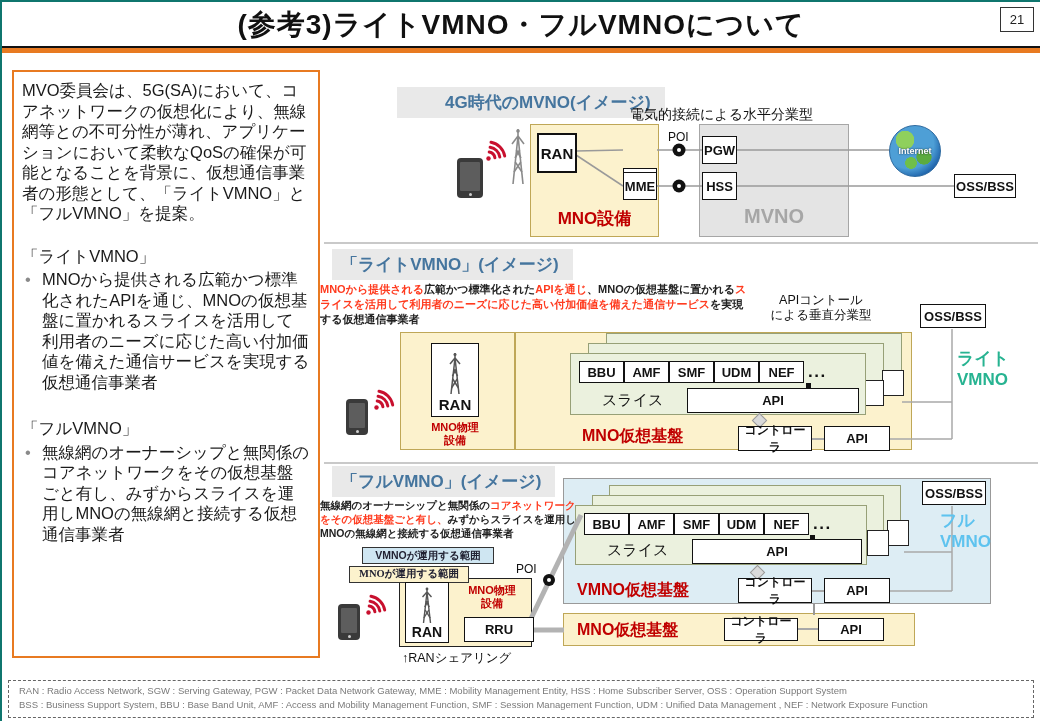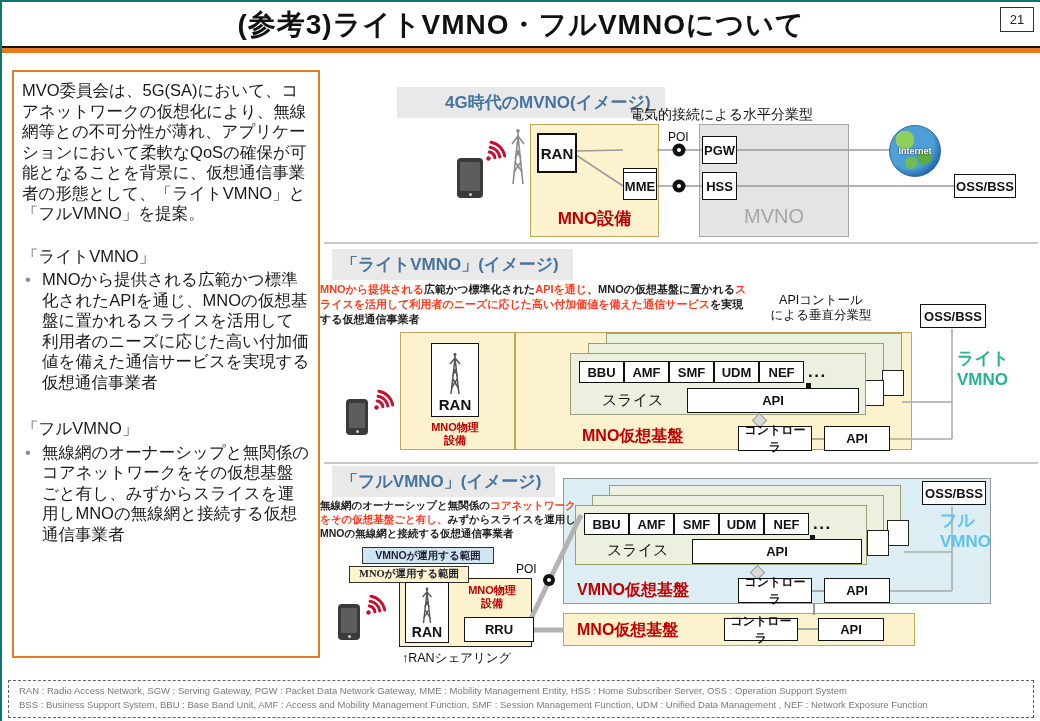--- a/index.html
+++ b/index.html
@@ -142,21 +142,21 @@
   <div class="wbox" style="left:535px;top:131px;width:40px;height:40px;border-width:2px;font-size:15px;">RAN</div>
   <div class="wbox" style="left:621px;top:134px;width:34px;height:28px;font-size:13px;margin-top:32px;">SGW</div>
   <div class="wbox" style="left:621px;top:170px;width:34px;height:28px;font-size:13px;">MME</div>
   <div class="redlabel" style="left:532px;top:205px;width:121px;text-align:center;font-size:17px;">MNO設備</div>
 
   <div class="boldlabel" style="left:666px;top:128px;font-size:12px;">POI</div>
 
   <div class="bigbox graybox" style="left:697px;top:122px;width:150px;height:113px;"></div>
   <div class="wbox" style="left:700px;top:134px;width:35px;height:28px;font-size:13px;">PGW</div>
   <div class="wbox" style="left:700px;top:170px;width:35px;height:28px;font-size:13px;">HSS</div>
-  <div class="abs" style="left:712px;top:203px;width:120px;text-align:center;font-size:20px;font-weight:normal;color:#a6a6a6;z-index:6;">MVNO</div>
+  <div class="abs" style="left:712px;top:203px;width:120px;text-align:center;font-size:20px;font-weight:bold;color:#a6a6a6;z-index:6;">MVNO</div>
 
   <div class="globe" style="left:887px;top:123px;">
       <span>Internet</span>
     </div>
   <div class="wbox" style="left:952px;top:172px;width:62px;height:24px;font-size:13px;">OSS/BSS</div>
 
   <div class="divider" style="left:322px;top:240px;width:714px;"></div>
 
   <div class="chip" style="left:330px;top:247px;">「ライトVMNO」(イメージ)</div>
   <div class="desc" style="left:318px;top:280px;width:432px;">

